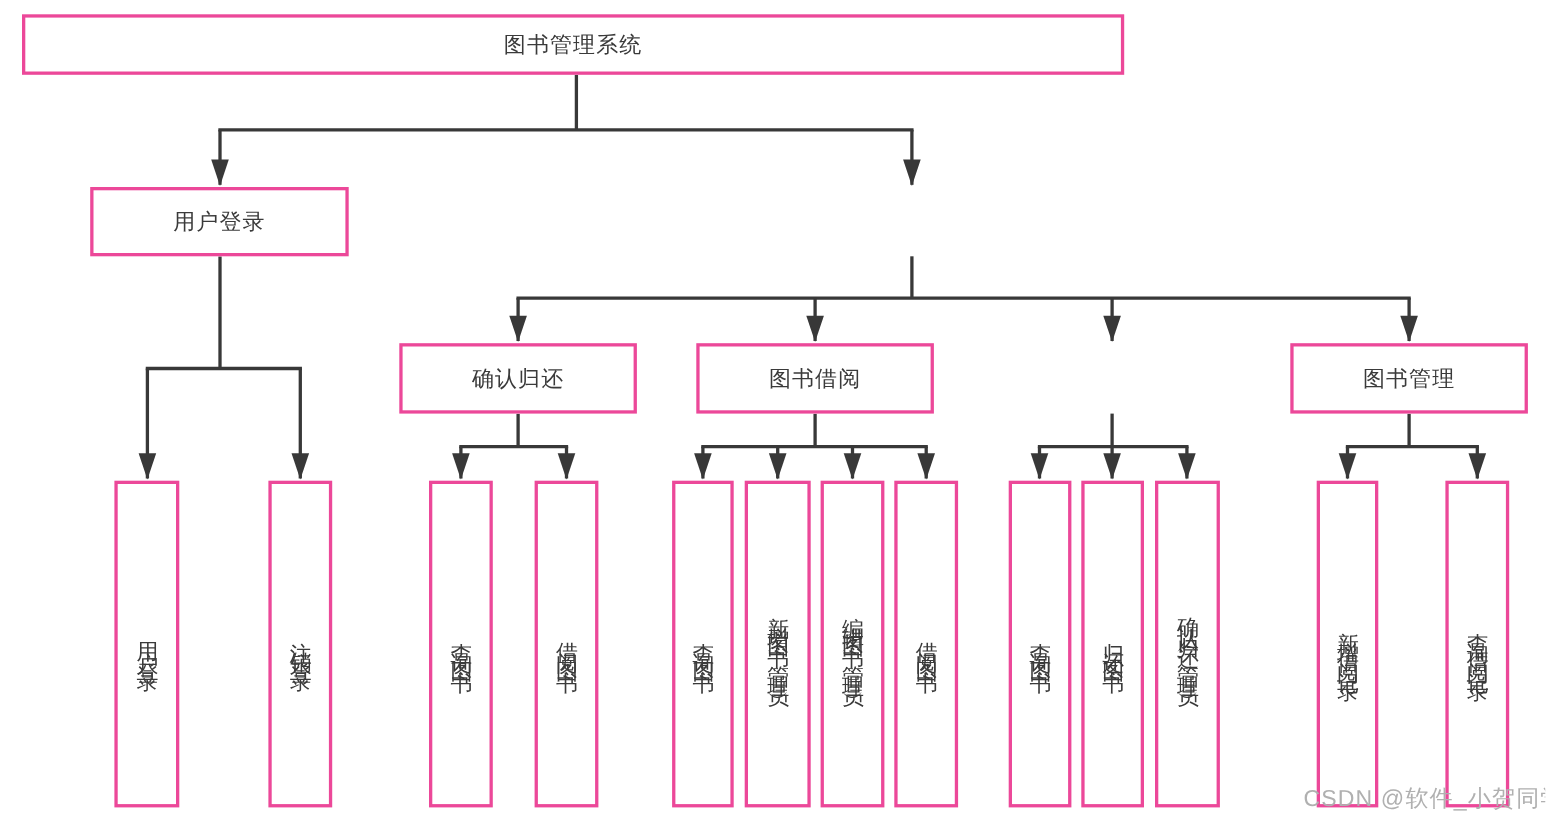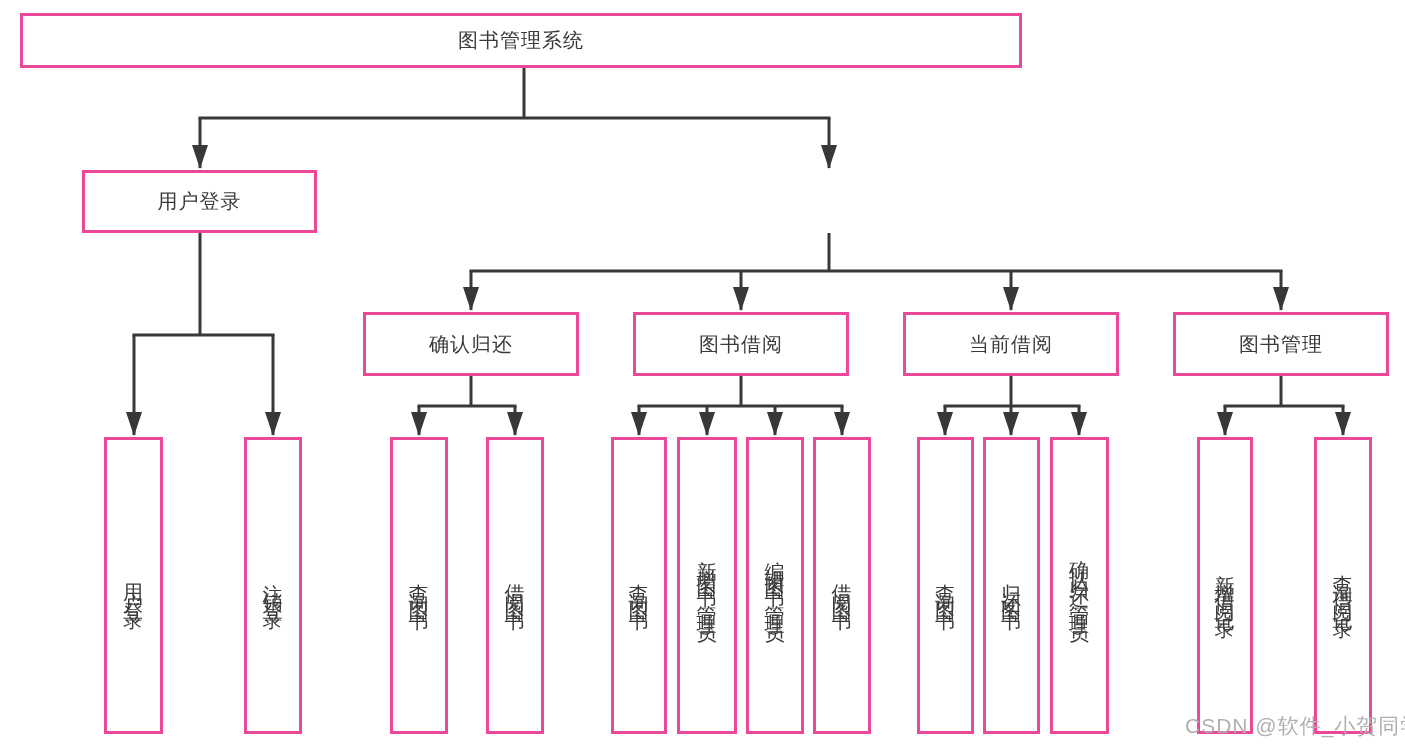--- a/index.html
+++ b/index.html
@@ -106,23 +106,20 @@
   <div class="nbox" style="left:82px;top:170px;width:235px;height:63px">
     <span class="lbl">用户登录</span>
   </div>
 
   <div class="nbox" style="left:363px;top:312px;width:216px;height:64px">
     <span class="lbl">确认归还</span>
   </div>
   <div class="nbox" style="left:633px;top:312px;width:216px;height:64px">
     <span class="lbl">图书借阅</span>
   </div>
-  <div class="nbox" style="left:903px;top:312px;width:216px;height:64px">
-    <span class="lbl">当前借阅</span>
-  </div>
   <div class="nbox" style="left:1173px;top:312px;width:216px;height:64px">
     <span class="lbl">图书管理</span>
   </div>
 
   <div class="nbox vbox" style="left:104px;top:437px;width:59px;height:297px">
     <span class="lbl">用户登录</span>
   </div>
   <div class="nbox vbox" style="left:244px;top:437px;width:58px;height:297px">
     <span class="lbl">注销登录</span>
   </div>

